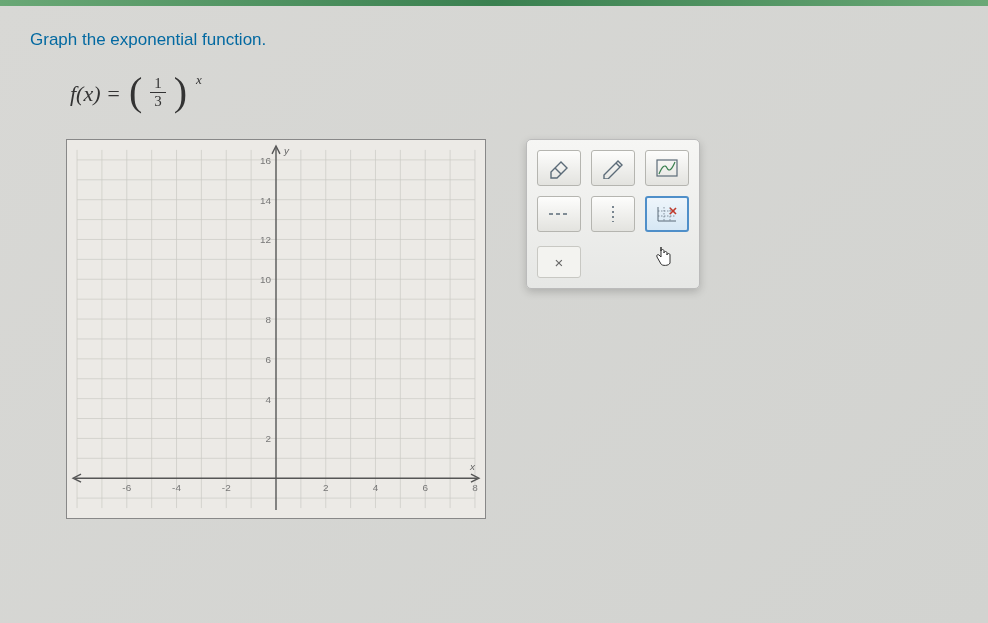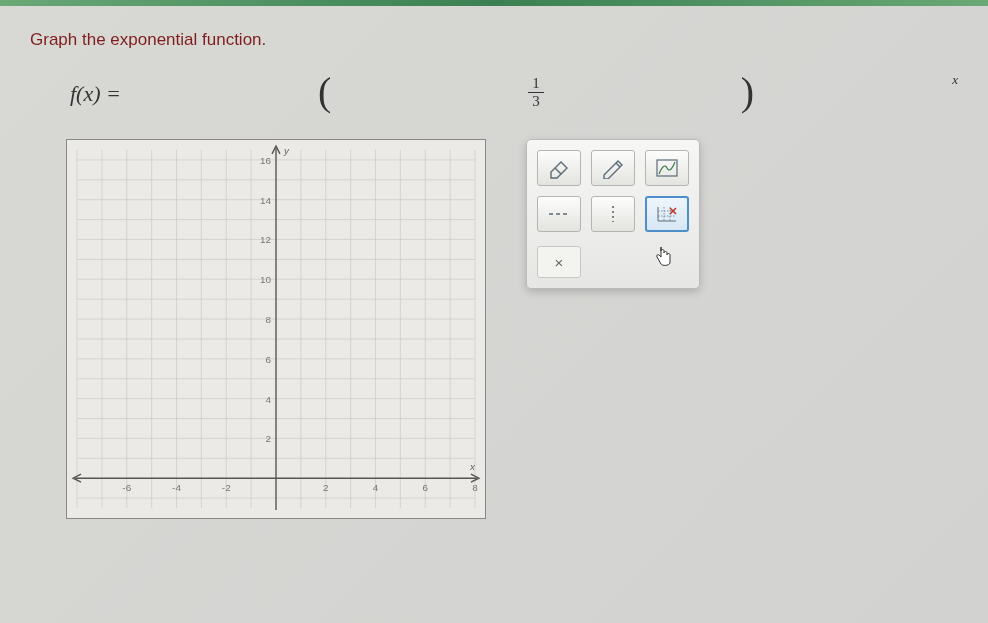--- a/index.html
+++ b/index.html
@@ -16,32 +16,31 @@
       top: 0; left: 0; right: 0;
       height: 6px;
       background: linear-gradient(90deg, #6aa876, #3a8050, #6aa876);
     }
     .content {
       padding: 30px 30px 0 30px;
       color: #333;
     }
     .instruction {
       font-size: 17px;
-      color: #7f1d1d;
+      color: #0369a1;
       margin-bottom: 20px;
     }
     .formula {
       font-family: 'Times New Roman', serif;
       font-size: 22px;
       font-style: italic;
       margin: 18px 0 22px 40px;
       display: flex;
       align-items: center;
       gap: 8px;
-      justify-content: space-between;
     }
     .formula .fx { }
     .formula .paren {
       font-size: 40px;
       font-weight: 300;
       font-style: normal;
       position: relative;
       top: -2px;
     }
     .formula .frac {

